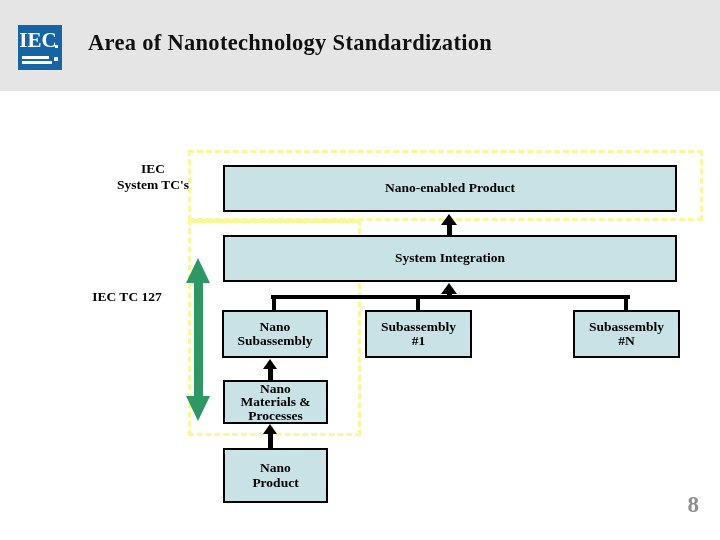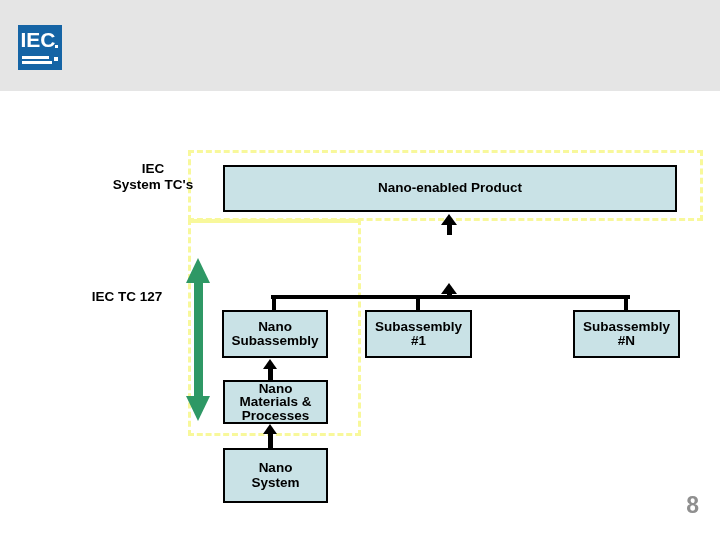--- a/index.html
+++ b/index.html
@@ -1,19 +1,19 @@
 <!DOCTYPE html>
 <html><head>
 <meta charset="utf-8">
 <style>
   html,body { margin:0; padding:0; background:#ffffff; }
   .slide {
     position:relative; width:720px; height:540px; overflow:hidden;
     background:#ffffff;
-    font-family:Liberation Sans, sans-serif;
+    font-family:Liberation Serif, serif;
   }
   
   .header { position:absolute; left:0; top:0; width:720px; height:91px; background:#E5E5E5; }
   .logo { position:absolute; left:18px; top:25px; width:44px; height:45px; background:#1564A5; }
   .logo-text { position:absolute; left:0; top:3px; width:40px; text-align:center;
                color:#ffffff; font-weight:bold; font-size:21px; letter-spacing:0px; }
   .logo-period { position:absolute; left:37px; top:20px; width:3px; height:3px; background:#ffffff; }
   .logo-bar { position:absolute; left:4px; height:3px; background:#ffffff; }
   .logo-bar.b1 { top:31px; width:27px; }
   .logo-bar.b2 { top:36px; width:30px; }
@@ -82,59 +82,63 @@
 <div class="slide">
 
   <div class="header">
     <div class="logo">
       <div class="logo-text">IEC</div>
       <div class="logo-period"></div>
       <div class="logo-bar b1"></div>
       <div class="logo-bar b2"></div>
       <div class="logo-bar-dot"></div>
     </div>
+    <h1 class="title">Area of Nanotechnology Standardization</h1>
   </div>
 
   <div class="scope scope-a"></div>
   <div class="scope scope-b"></div>
   <div class="scope-overlap"></div>
 
   <div class="side-label label-product-tcs">
     <span>IEC</span>
     <span>System TC's</span>
   </div>
   <div class="side-label label-tc113">IEC TC 127</div>
 
   <div class="green-head up"></div>
   <div class="green-shaft"></div>
   <div class="green-head down"></div>
 
   <div class="dbox box-nep">
     <span>Nano-enabled Product</span>
+  </div>
+  <div class="dbox box-si">
+    <span>System Integration</span>
   </div>
   <div class="dbox box-nsub">
     <span>Nano</span>
     <span>Subassembly</span>
   </div>
   <div class="dbox box-sub1">
     <span>Subassembly</span>
     <span>#1</span>
   </div>
   <div class="dbox box-subn">
     <span>Subassembly</span>
     <span>#N</span>
   </div>
   <div class="dbox box-nmp">
     <span>Nano</span>
     <span>Materials &amp;</span>
     <span>Processes</span>
   </div>
   <div class="dbox box-nsci">
     <span>Nano</span>
-    <span>System</span>
+    <span>Product</span>
   </div>
 
   <div class="blk hbar"></div>
   <div class="blk stub-left"></div>
   <div class="blk stub-mid"></div>
   <div class="blk stub-right"></div>
 
   <div class="tri-up arr-nep-tri"></div>
   <div class="blk arr-nep-shaft"></div>
   <div class="tri-up arr-si-tri"></div>

